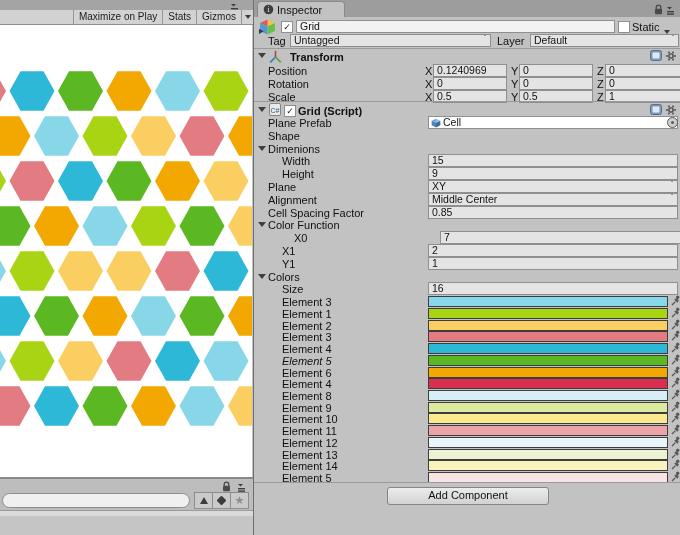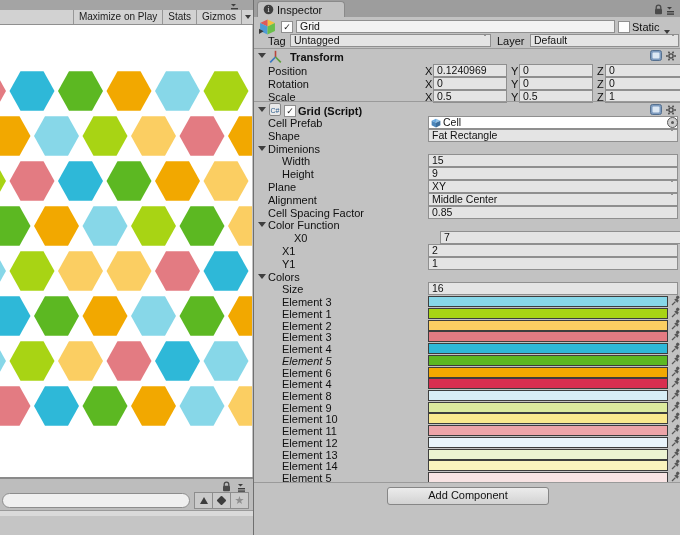--- a/index.html
+++ b/index.html
@@ -303,32 +303,31 @@
             <line x1="7.55" y1="8.69" x2="8.5" y2="10.33"></line>
             <line x1="4.45" y1="8.69" x2="3.5" y2="10.33"></line>
             <line x1="2.9" y1="6" x2="1" y2="6"></line>
             <line x1="4.45" y1="3.31" x2="3.5" y2="1.67"></line>
             <line x1="7.55" y1="3.31" x2="8.5" y2="1.67"></line>
           </g>
         </svg>
     </span>
     <div id="grid-rows">
         <div class="abs" style="left: 0px; top: 116px; width: 426px; height: 12.8px;">
-          <div class="lbl" style="left: 14px; top: 1px;">Cell Prefab</div>
+          <div class="lbl" style="left: 14px; top: 1px;">Plane Prefab</div>
           <div class="fld objfld" style="left: 174px; top: 0px; width: 234px; padding-left: 14px;">Cell<span style="position: absolute; left: 2px; top: 1px;"><svg width="10" height="10" viewBox="0 0 16 15">
                 <polygon points="8,0.5 15,3.8 8,7.1" fill="#8fc1e8"></polygon>
                 <polygon points="8,0.5 1,3.8 8,7.1" fill="#6aa9e0"></polygon>
                 <polygon points="1,3.8 8,7.1 8,14.5 1,11.2" fill="#4c86ba"></polygon>
                 <polygon points="15,3.8 8,7.1 8,14.5 15,11.2" fill="#3c6e9c"></polygon>
               </svg></span></div>
           <div class="picker" style="left: 413px; top: 1px;"></div>
         </div>
         <div class="abs" style="left: 0px; top: 128.8px; width: 426px; height: 12.8px;">
           <div class="lbl" style="left: 14px; top: 1px;">Shape</div>
-          <div class="fld" style="left: 174px; top: 0px; width: 245px;">Fat Rectangle<span class="ddcap"><span class="tri-up"></span><span class="tri-dn"></span></span></div>
         </div>
         <div class="abs" style="left: 0px; top: 141.6px; width: 426px; height: 12.8px;">
           <div class="fold" style="left: 4px; top: 4px;"></div>
           <div class="lbl" style="left: 14px; top: 1px;">Dimenions</div>
         </div>
         <div class="abs" style="left: 0px; top: 154.4px; width: 426px; height: 12.8px;">
           <div class="lbl" style="left: 28px; top: 1px;">Width</div>
           <div class="fld" style="left: 174px; top: 0px; width: 245px;">15</div>
         </div>
         <div class="abs" style="left: 0px; top: 167.2px; width: 426px; height: 12.8px;">

